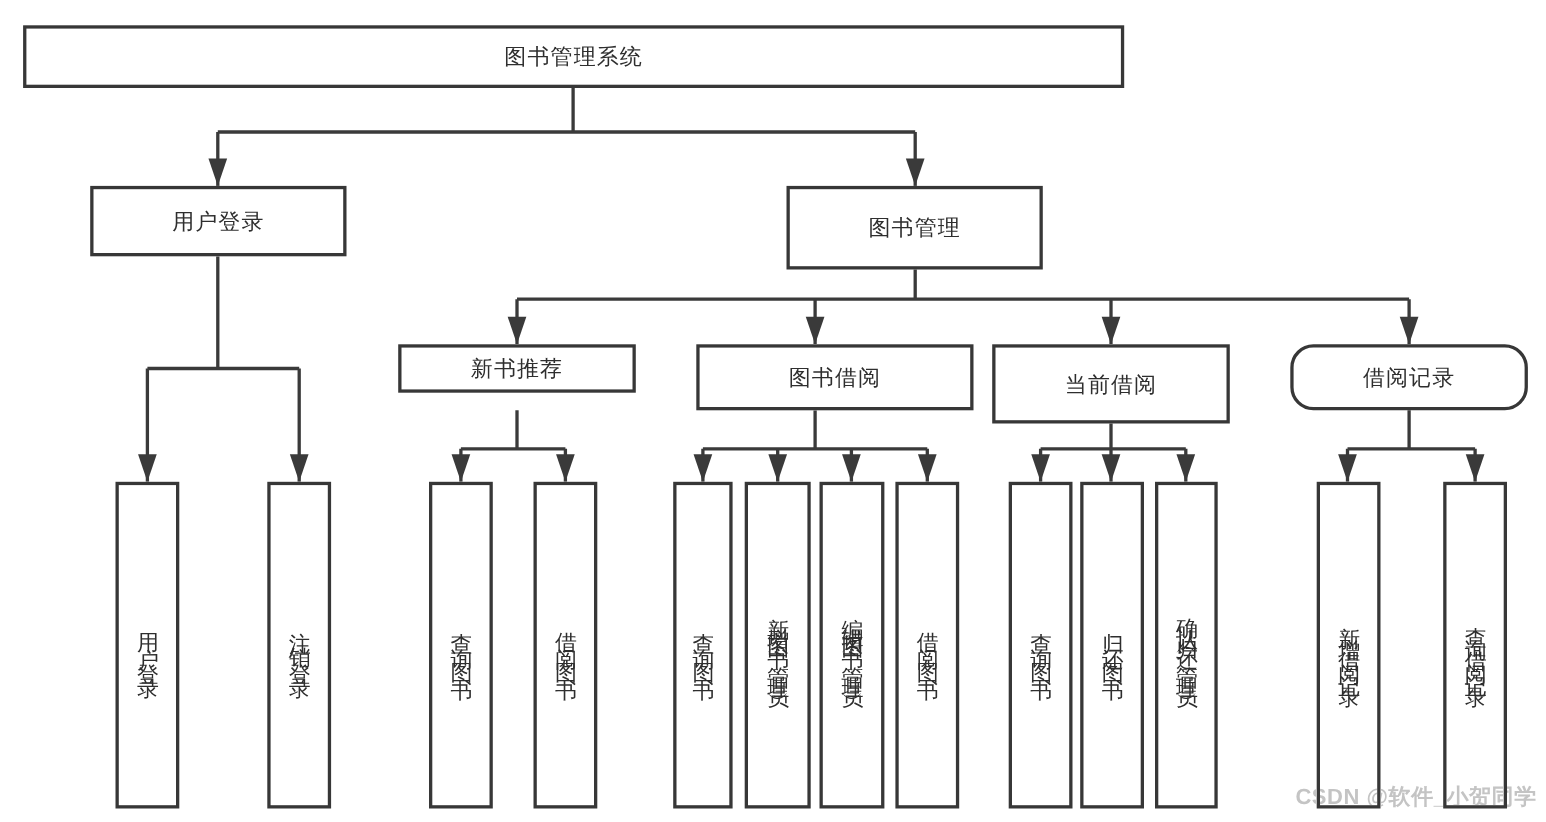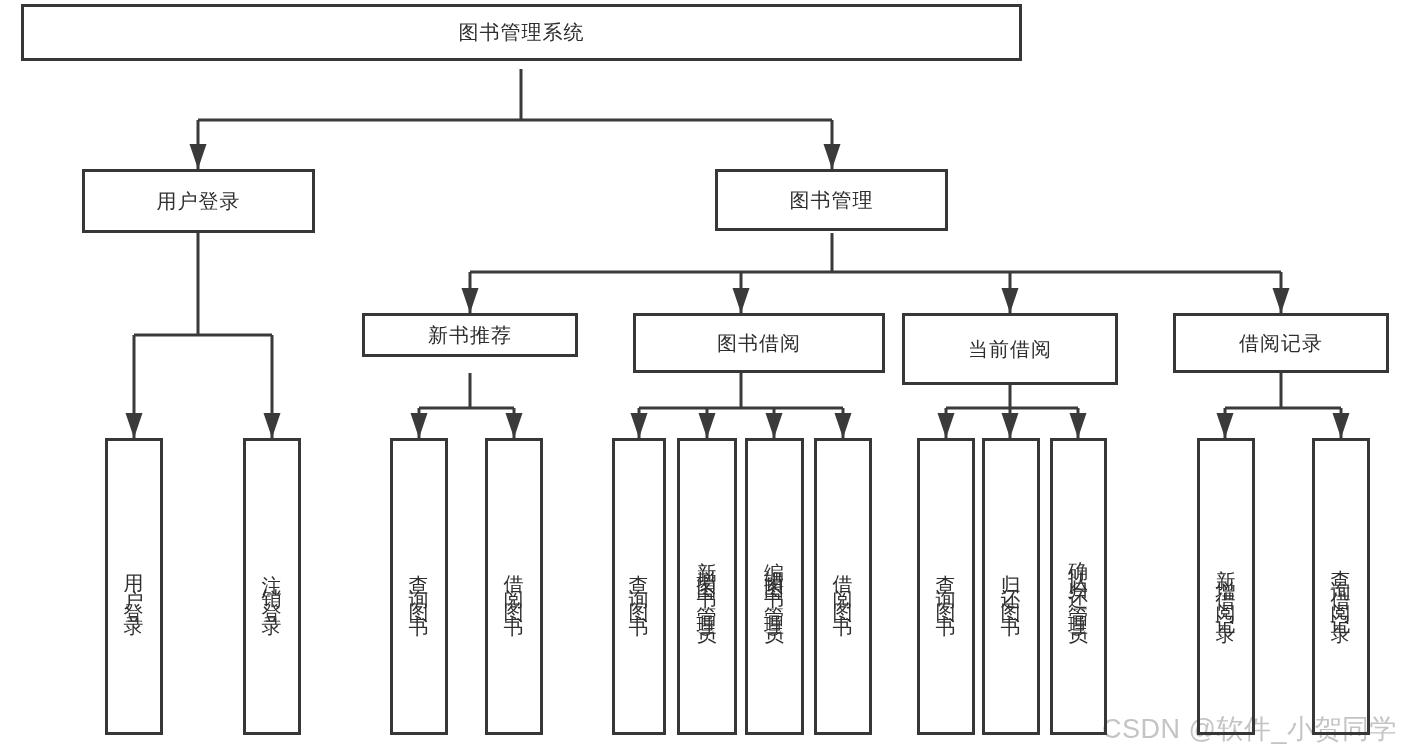--- a/index.html
+++ b/index.html
@@ -20,39 +20,39 @@
   }
   .vbox{flex-direction:column;}
   .vlabel{
     writing-mode:vertical-rl;text-orientation:mixed;
     font-size:20px;color:var(--text);line-height:1;
   }
   .v-short .vlabel{letter-spacing:14px;}
   .v-mid   .vlabel{letter-spacing:11px;}
   .v-long  .vlabel{letter-spacing:9px;}
   
-  .n-root{left:21px;top:4px;width:1001px;height:57px;font-family:Liberation Serif, serif;}
+  .n-root{left:21px;top:23px;width:1001px;height:57px;font-family:Liberation Serif, serif;}
   .n-user-login{left:82px;top:169px;width:233px;height:64px;}
-  .n-book-mgmt{left:715px;top:169px;width:233px;height:62px;}
+  .n-book-mgmt{left:715px;top:169px;width:233px;height:76px;}
   .n-nbr{left:362px;top:313px;width:216px;height:44px;}
   .n-bb{left:633px;top:313px;width:252px;height:60px;}
   .n-cb{left:902px;top:313px;width:216px;height:72px;}
-  .n-br{left:1173px;top:313px;width:216px;height:60px;}
+  .n-br{left:1173px;top:313px;width:216px;height:60px;border-radius:21px;}
   .leaf{top:438px;height:297px;}
   .l1{left:105px;width:58px;} .l2{left:243px;width:58px;}
   .l3{left:390px;width:58px;} .l4{left:485px;width:58px;}
   .l5{left:612px;width:54px;} .l6{left:677px;width:60px;}
   .l7{left:745px;width:59px;} .l8{left:814px;width:58px;}
   .l9{left:917px;width:58px;} .l10{left:982px;width:58px;}
   .l11{left:1050px;width:57px;}
   .l12{left:1197px;width:58px;} .l13{left:1312px;width:58px;}
   .watermark{
     position:absolute;right:8px;top:711px;z-index:5;
-    color:var(--watermark);font-size:27px;letter-spacing:0.5px;
-    mix-blend-mode:darken;white-space:nowrap;
+    color:var(--watermark);font-size:20px;letter-spacing:0.5px;
+    mix-blend-mode:darken;white-space:nowrap;font-weight:bold;
   }
 </style>
 </head>
 <body>
 
 <div class="stage">
 
   <svg class="wires" width="1405" height="747" viewBox="0 0 1405 747">
 
     <g>

